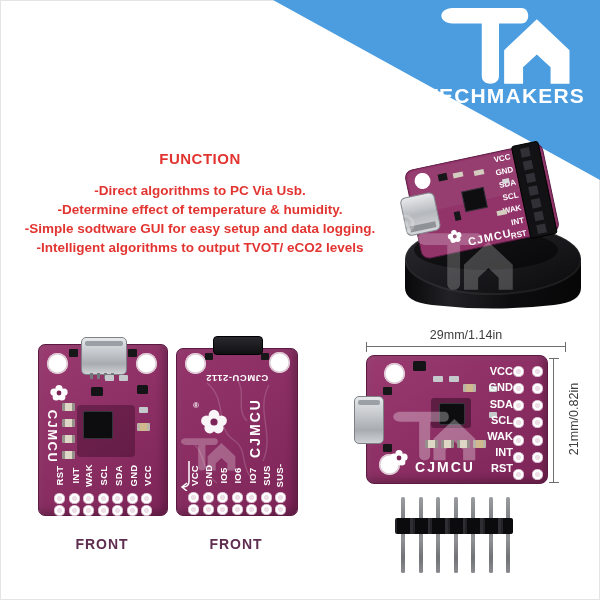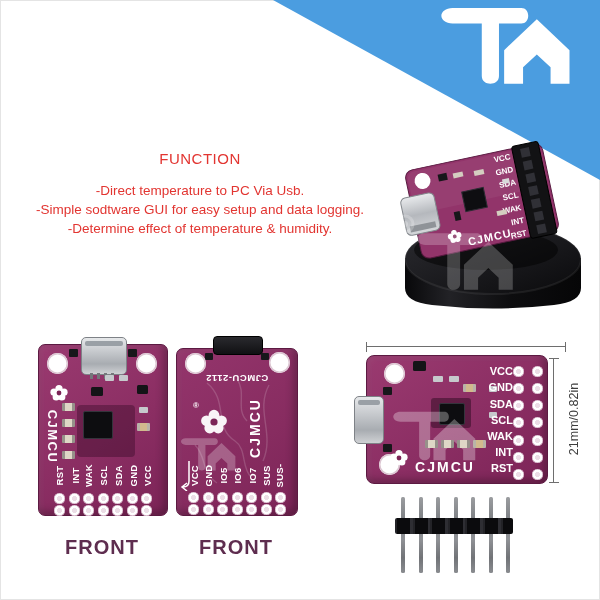--- a/index.html
+++ b/index.html
@@ -6,21 +6,21 @@
   #stage{position:relative;width:600px;height:600px;background:#fff;overflow:hidden;
          font-family:"Liberation Sans",sans-serif;box-shadow:inset 0 0 0 1px #e4e4e4;}
   
   .banner{position:absolute;left:0;top:0;width:600px;height:200px;background:#4b9de0;
           clip-path:polygon(273px 0,600px 0,600px 180px);}
   .brand{position:absolute;right:4px;top:2px;width:182px;text-align:center;color:#fff;}
   .brand svg{display:block;margin:0 auto;}
   .brand-name{font-size:21px;font-weight:bold;letter-spacing:1.2px;margin-top:-4px;}
   
   .function{position:absolute;left:4px;top:150px;width:392px;text-align:center;
-            color:#e23531;font-weight:normal;}
+            color:#e23531;font-weight:bold;}
   .function-title{font-size:15px;letter-spacing:.5px;margin-bottom:14px;}
   .function-item{font-size:13.5px;line-height:19px;}
   
   .pcb{position:absolute;border-radius:7px;border:1px solid #5c1a42;
        background:linear-gradient(145deg,#9a3a70 0%,#8b2e63 55%,#7c2457 100%);
        box-shadow:inset -3px -3px 8px rgba(0,0,0,.28),inset 2px 2px 6px rgba(255,255,255,.07);}
   .mhole{position:absolute;width:21px;height:21px;border-radius:50%;background:#fff;
          box-shadow:inset 0 0 0 1.5px #dcc6d2;}
   .hole{width:11px;height:11px;border-radius:50%;
         background:radial-gradient(circle,#ecdde6 0 2.6px,#fff 2.7px);
@@ -36,21 +36,21 @@
   .usb-back{position:absolute;background:linear-gradient(180deg,#2a2a2e,#101013);border-radius:4px;border:1px solid #000;}
   .usb-legs{position:absolute;background:repeating-linear-gradient(90deg,#74777b 0 3px,transparent 3px 7px);}
   .ic{position:absolute;background:#0d0d10;border:1px solid #34343c;border-radius:2px;}
   .res{position:absolute;width:13px;height:8px;border-radius:1px;
        background:linear-gradient(90deg,#96918a 0 3px,#ded7c6 3px 10px,#96918a 10px);}
   .res-t{background:linear-gradient(90deg,#b9b3a8 0 3px,#d2b98d 3px 10px,#b9b3a8 10px);}
   .sot{position:absolute;background:#141417;border-radius:1.5px;}
   .cap{position:absolute;background:#c6c9cc;border-radius:1px;}
   .pad{position:absolute;background:#17171a;border-radius:1px;}
   .traces{position:absolute;left:0;top:0;pointer-events:none;}
-  .caption{position:absolute;font-size:20px;font-weight:bold;color:#5e2d4f;letter-spacing:1px;text-align:center;}
+  .caption{position:absolute;font-size:14px;font-weight:bold;color:#5e2d4f;letter-spacing:1px;text-align:center;}
   
   .dim-h-line{position:absolute;border-top:1px solid #6e6e6e;}
   .dim-h-line::before,.dim-h-line::after{content:"";position:absolute;top:-5px;width:1px;height:10px;background:#6e6e6e;}
   .dim-h-line::before{left:0;}.dim-h-line::after{right:0;}
   .dim-v-line{position:absolute;border-left:1px solid #6e6e6e;}
   .dim-v-line::before,.dim-v-line::after{content:"";position:absolute;left:-5px;width:10px;height:1px;background:#6e6e6e;}
   .dim-v-line::before{top:0;}.dim-v-line::after{bottom:0;}
   .dimtext{position:absolute;color:#3d3d3d;font-size:12.5px;text-align:center;}
   
   .hdr{position:absolute;left:392px;top:497px;width:124px;height:78px;}
@@ -80,20 +80,21 @@
   </defs>
 </svg>
 
 <div id="stage">
 
   <div class="banner"></div>
   <div class="brand">
     <svg width="150" height="86" viewBox="0 0 170 100" fill="#ffffff">
         <use href="#tm"></use>
       </svg>
+    <div class="brand-name">TECHMAKERS</div>
   </div>
 
   <svg style="position:absolute;left:390px;top:112px;overflow:visible" width="210" height="196" viewBox="0 0 210 196">
     <defs>
       <linearGradient id="cyl" x1="0" y1="0" x2="1" y2="0">
         <stop offset="0" stop-color="#08080a"></stop>
           <stop offset=".25" stop-color="#222226"></stop>
         <stop offset=".6" stop-color="#0d0d0f"></stop>
           <stop offset="1" stop-color="#060607"></stop>
       </linearGradient>
@@ -156,23 +157,24 @@
     </g>
     <g fill="#fff" opacity=".22">
       <use href="#tm" transform="translate(20,98) scale(0.52)"></use>
       <circle cx="15" cy="112" r="8" fill="none" stroke="#fff" stroke-width="3"></circle>
       <circle cx="15" cy="112" r="3" fill="#fff"></circle>
     </g>
   </svg>
 
   <div class="function">
     <div class="function-title">FUNCTION</div>
-    <div class="function-item">-Direct temperature to PC Via Usb.</div>
+    <div class="function-item">-Direct algorithms to PC Via Usb.</div>
+    <div class="function-item">-Determine effect of temperature &amp; humidity.</div>
     <div class="function-item">-Simple sodtware GUI for easy setup and data logging.</div>
-    <div class="function-item">-Determine effect of temperature &amp; humidity.</div>
+    <div class="function-item">-Intelligent algorithms to output TVOT/ eCO2 levels</div>
   </div>
 
   <div class="pcb" style="left:38px;top:344px;width:128px;height:170px;">
     <div class="usb" style="left:42px;top:-8px;width:44px;height:36px;"></div>
     <div class="usb-legs" style="left:51px;top:28px;width:28px;height:6px;"></div>
     <div class="pad" style="left:30px;top:4px;width:9px;height:8px;"></div>
     <div class="pad" style="left:89px;top:4px;width:9px;height:8px;"></div>
     <div class="mhole" style="left:8px;top:8px;"></div>
     <div class="mhole" style="left:97px;top:8px;"></div>
     <svg width="20" height="20" viewBox="0 0 20 20" fill="#fff" style="position:absolute;left:10px;top:38px;">
@@ -298,20 +300,21 @@
         <span class="hole"></span>
         <span class="hole"></span>
         <span class="hole"></span>
         <span class="hole"></span>
         <span class="hole"></span>
         <span class="hole"></span>
     </div>
   </div>
   <div class="caption" style="left:176px;top:536px;width:120px;">FRONT</div>
 
+  <div class="dimtext" style="left:366px;top:328px;width:200px;">29mm/1.14in</div>
   <div class="dim-h-line" style="left:366px;top:346px;width:200px;"></div>
   <div class="dim-v-line" style="left:553px;top:358px;height:125px;"></div>
   <div style="position:absolute;left:556px;top:355px;width:36px;height:128px;display:flex;align-items:center;justify-content:center;">
     <span class="dimtext" style="position:static;transform:rotate(-90deg);white-space:nowrap;">21mm/0.82in</span>
   </div>
 
   <div class="pcb" style="left:366px;top:355px;width:180px;height:127px;border-radius:8px;">
     <div class="usb" style="left:-13px;top:40px;width:28px;height:46px;"></div>
     <div class="pad" style="left:16px;top:31px;width:9px;height:8px;"></div>
     <div class="pad" style="left:16px;top:88px;width:9px;height:8px;"></div>

